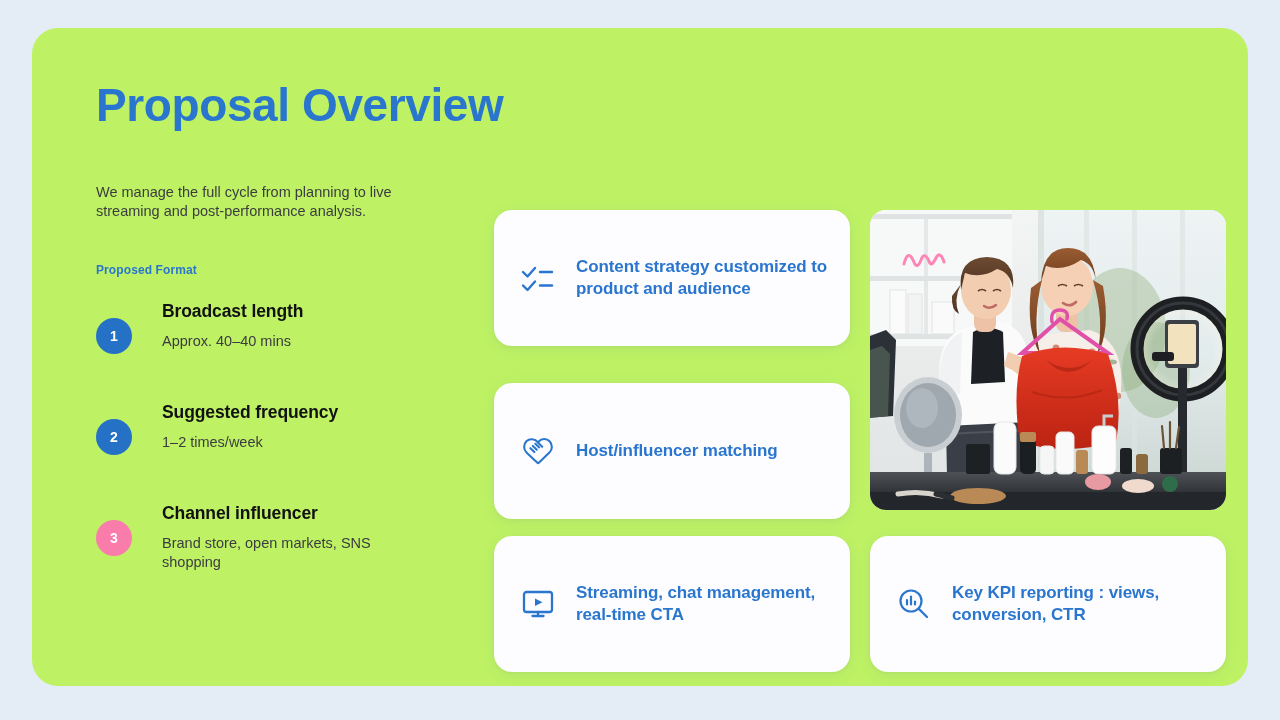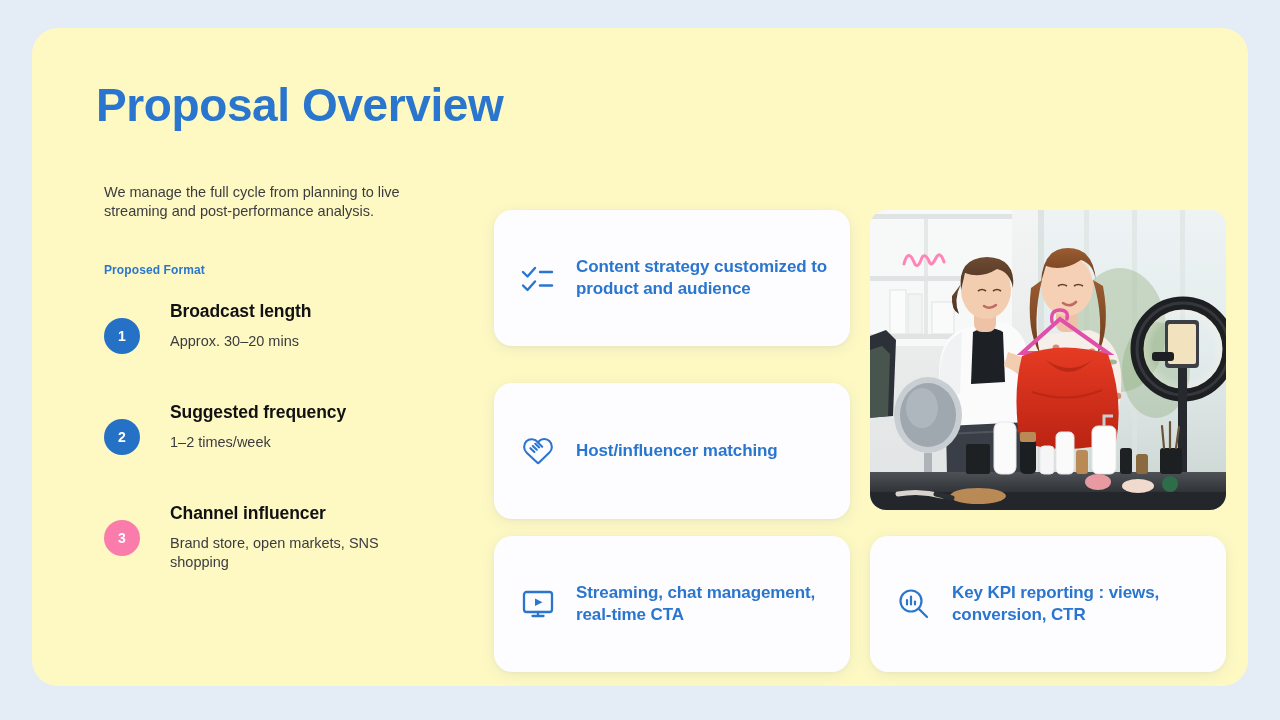--- a/index.html
+++ b/index.html
@@ -16,40 +16,40 @@
     -webkit-font-smoothing: antialiased;
   }
 
   
   .slide {
     position: absolute;
     left: 32px;
     top: 28px;
     width: 1216px;
     height: 658px;
-    background: #fef9c3;
+    background: #bef264;
     border-radius: 26px;
   }
 
   
   .page-title {
     position: absolute;
     left: 64px;
     top: 50px;
     font-size: 46px;
     font-weight: 700;
     letter-spacing: -0.4px;
     color: #2a76cf;
     white-space: nowrap;
   }
 
   
   .left-col {
     position: absolute;
-    left: 72px;
+    left: 64px;
     top: 155px;
     width: 320px;
   }
 
   .intro-text {
     font-size: 14.5px;
     line-height: 19px;
     color: #3c3c40;
     width: 300px;
   }
@@ -165,21 +165,21 @@
 
     <p class="intro-text">We manage the full cycle from planning to live streaming and post-performance analysis.</p>
 
     <div class="section-label">Proposed Format</div>
 
     <div class="steps">
 
       <div class="step">
         <div class="step-badge blue">1</div>
         <div class="step-title">Broadcast length</div>
-        <div class="step-desc">Approx. 30–20 mins</div>
+        <div class="step-desc">Approx. 40–40 mins</div>
       </div>
 
       <div class="step">
         <div class="step-badge blue">2</div>
         <div class="step-title">Suggested frequency</div>
         <div class="step-desc">1–2 times/week</div>
       </div>
 
       <div class="step">
         <div class="step-badge pink">3</div>

